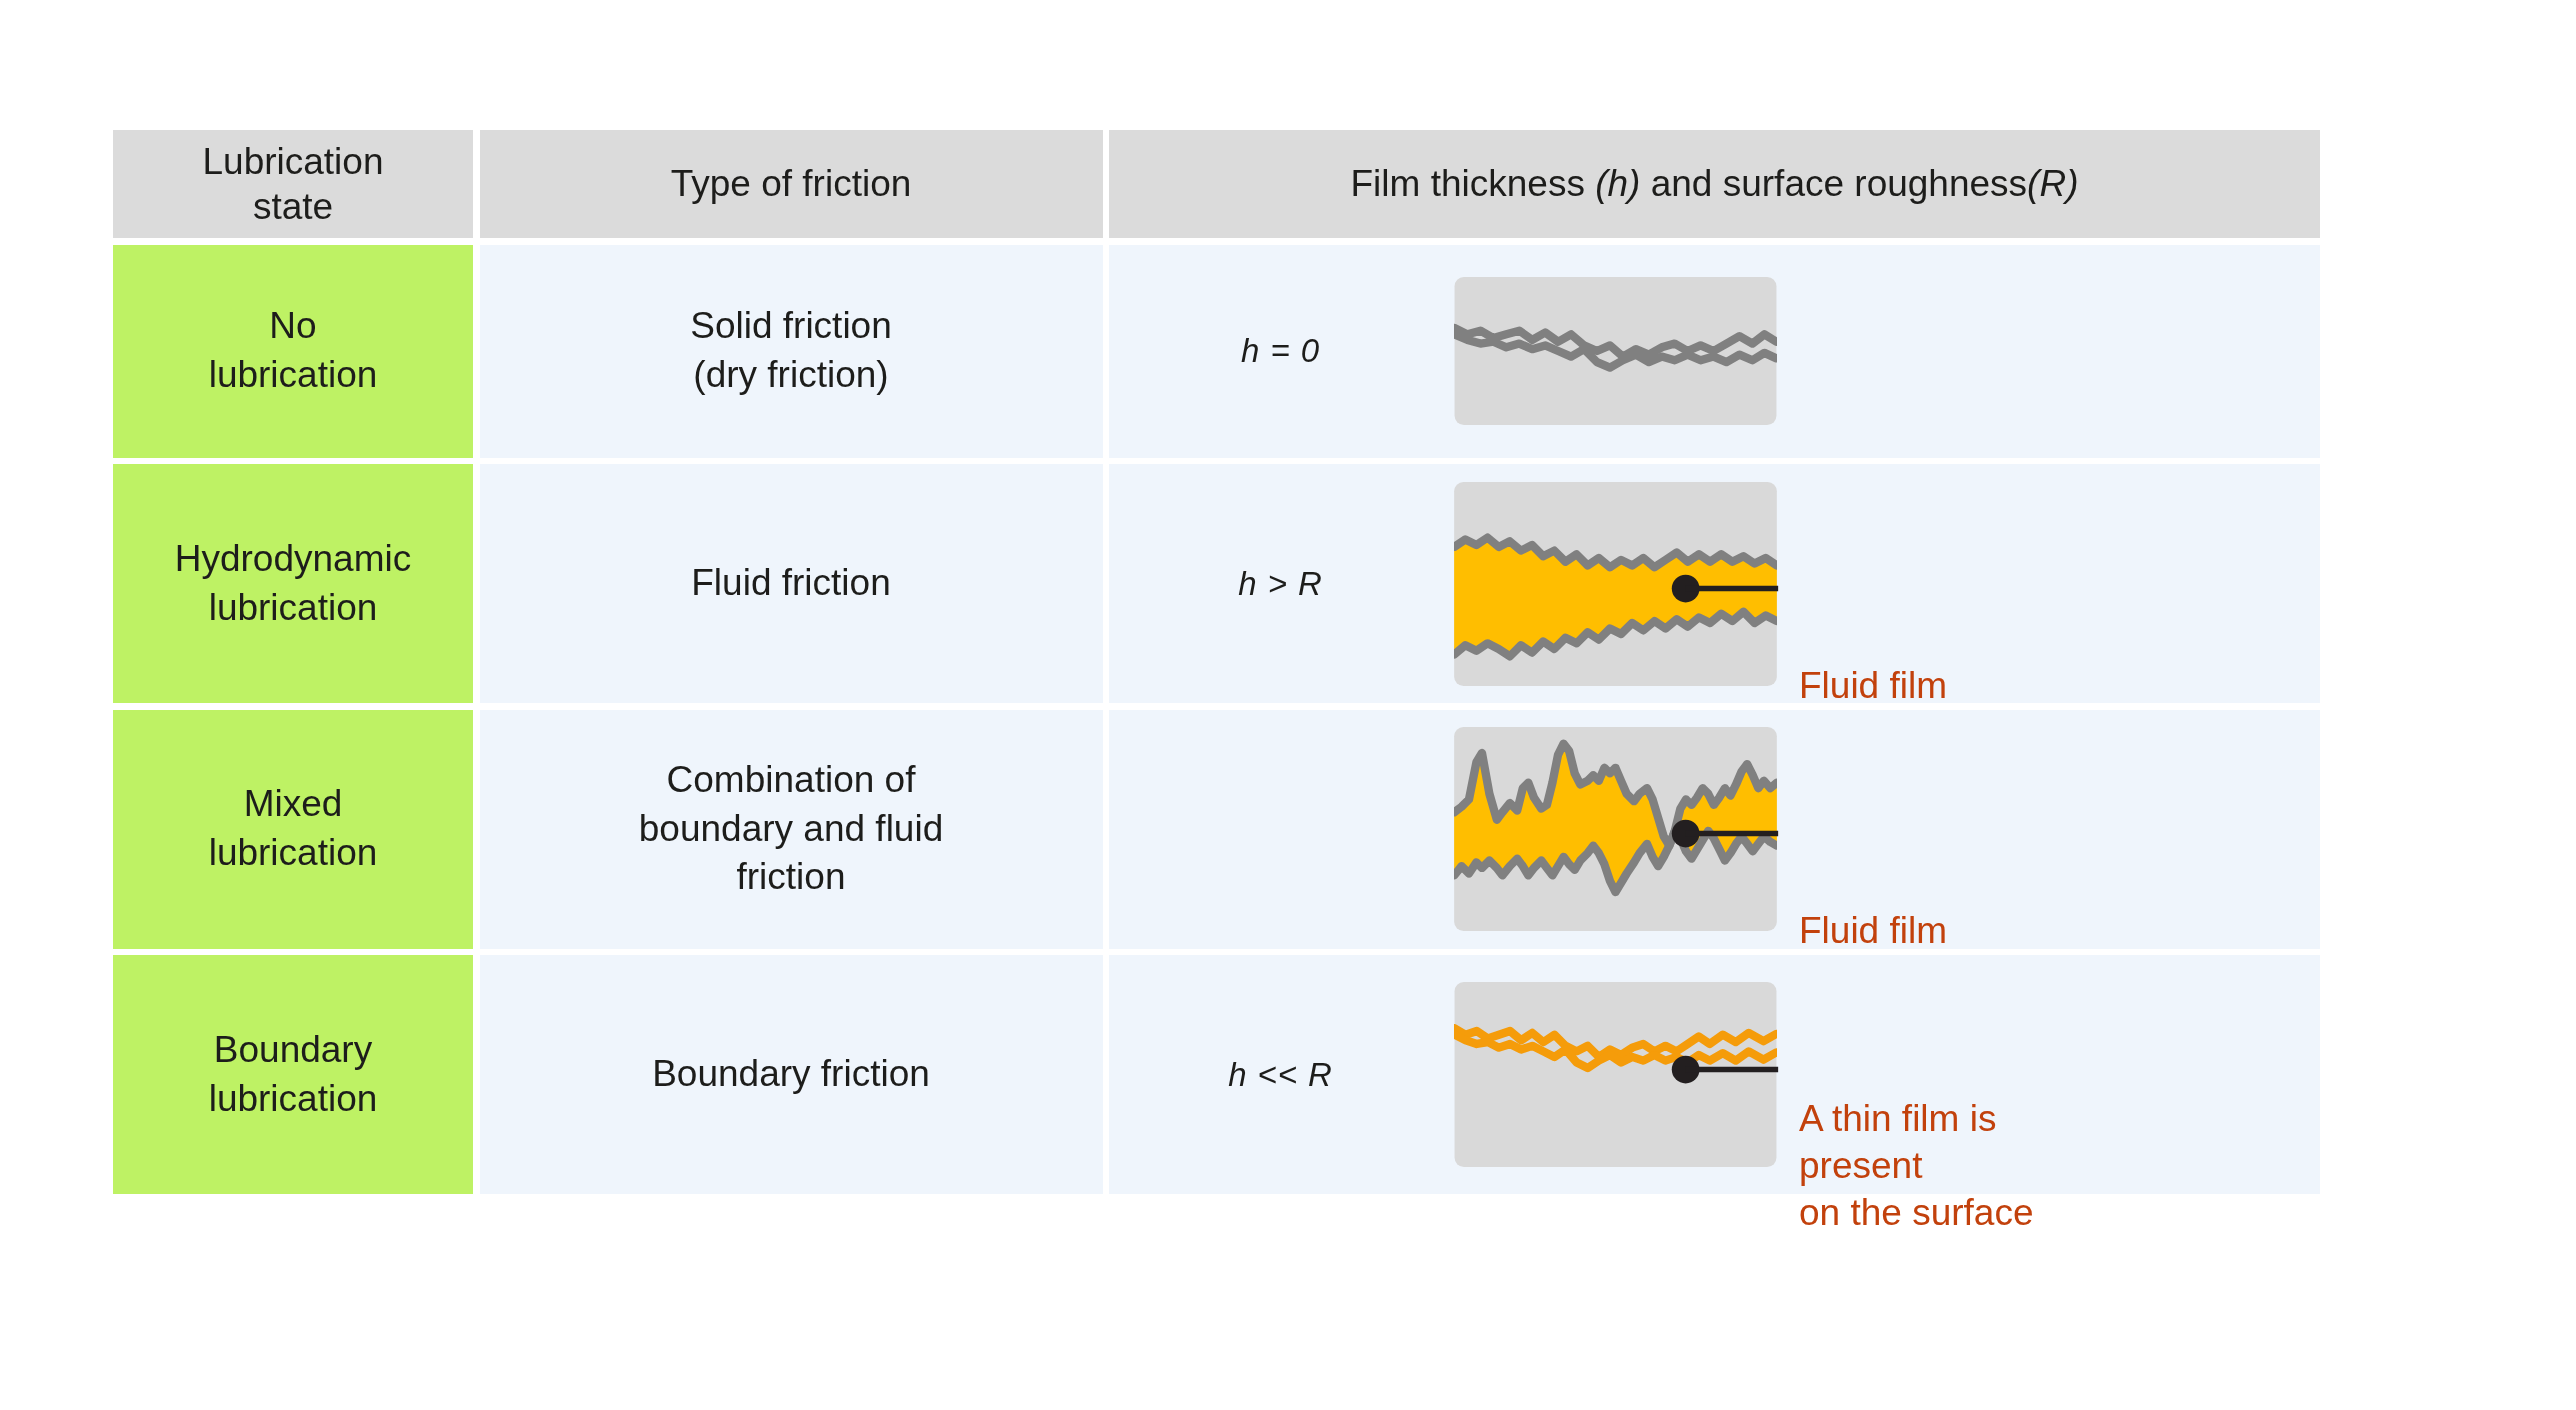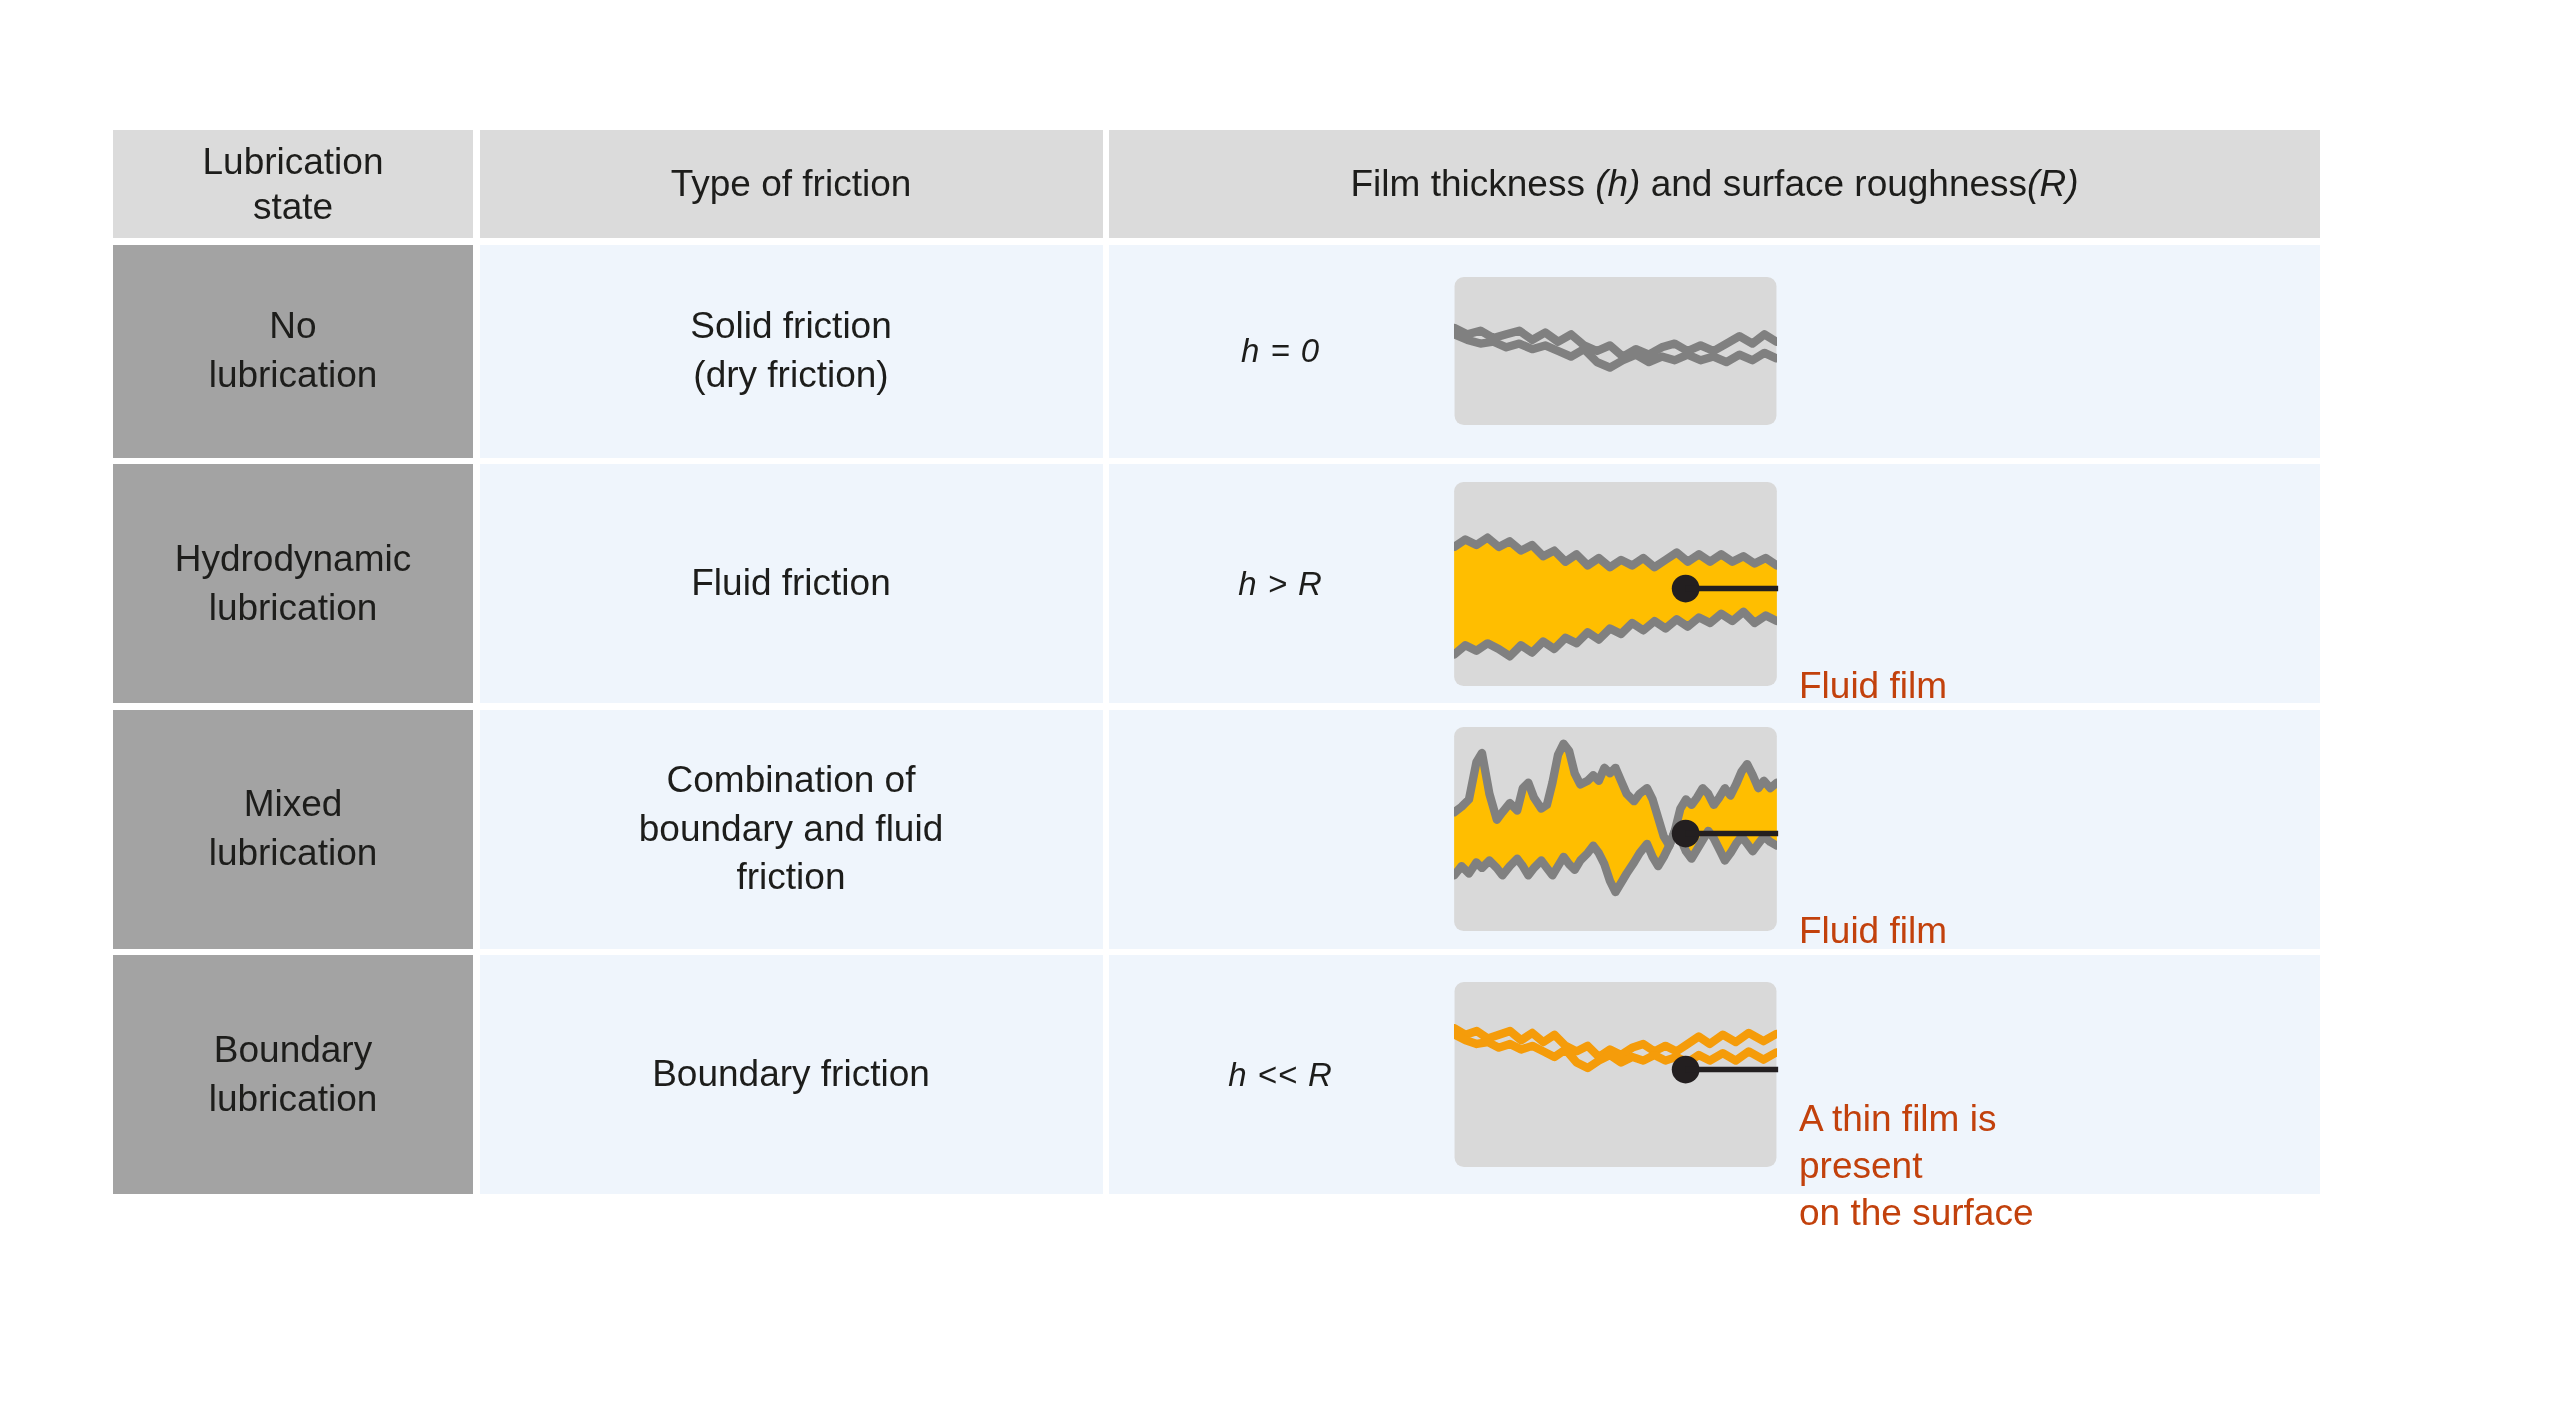--- a/index.html
+++ b/index.html
@@ -58,21 +58,21 @@
     display: flex;
     align-items: center;
     justify-content: center;
     text-align: center;
     font-size: 37px;
     line-height: 1.32;
     color: #1d1d1b;
     box-sizing: border-box;
   }
   .body-row .cell.state {
-    background: #a3a3a3;
+    background: #bef264;
   }
 
   .row-h1 .cell { height: 213px; }
   .row-h2 .cell { height: 239px; }
   .row-h3 .cell { height: 239px; }
   .row-h4 .cell { height: 239px; }
 
   
   .film-cell {
     position: relative;

